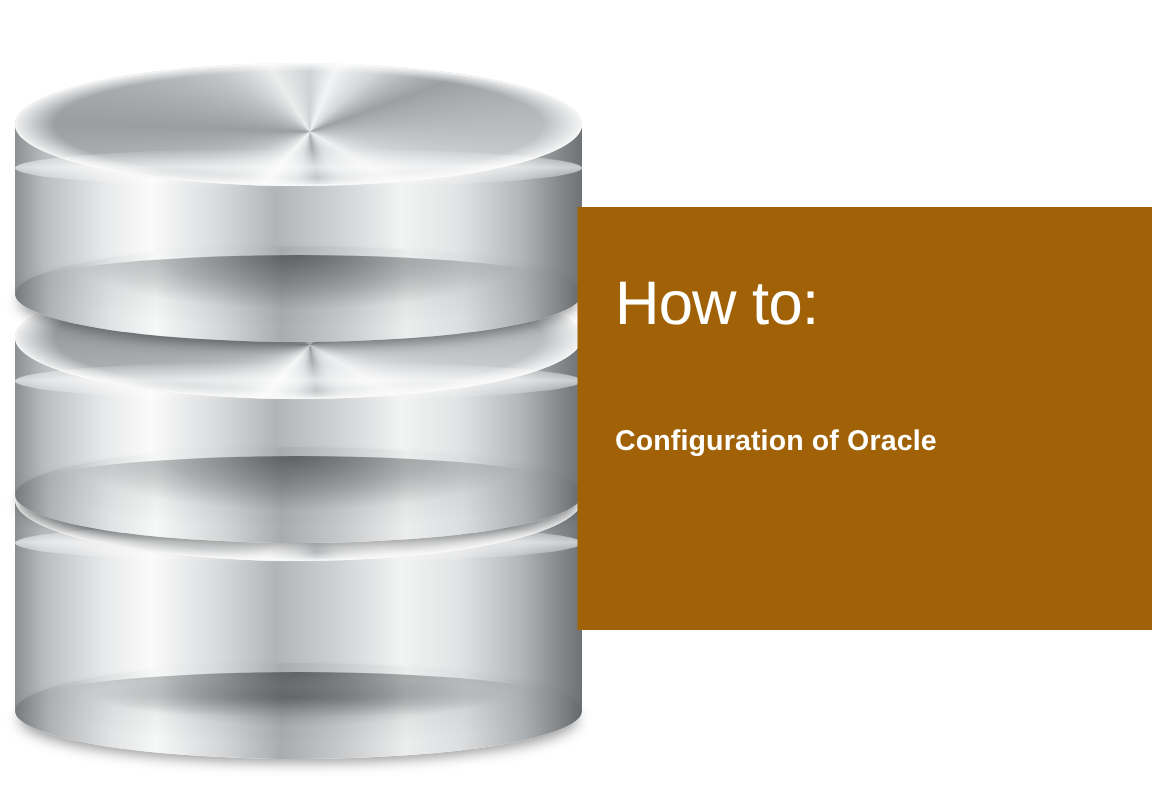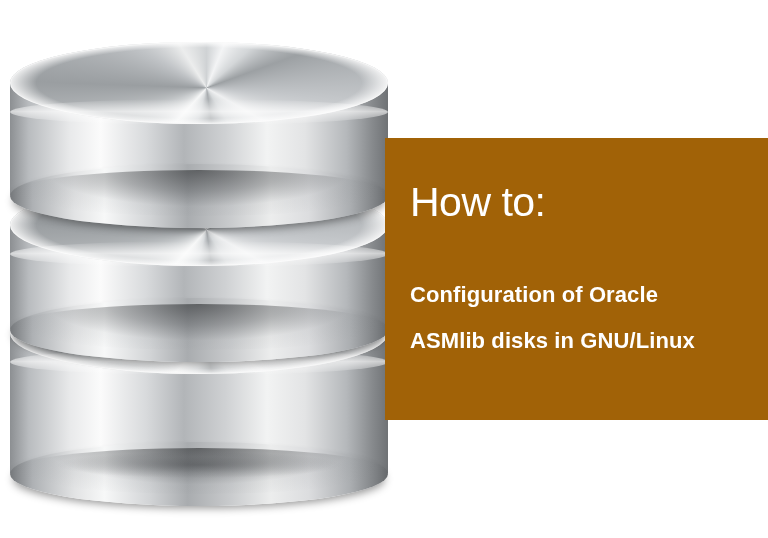--- a/index.html
+++ b/index.html
@@ -183,21 +183,21 @@
   }
 
   #subtitle-block {
     position: absolute;
     left: 25px;
     top: 134px;
     width: 330px;
   }
   .subtitle-line {
     color: #ffffff;
-    font-size: 22px;
+    font-size: 19px;
     font-weight: bold;
     letter-spacing: 0.1px;
     line-height: 46px;
     white-space: nowrap;
   }
 
   
   #bu-logo {
     position: absolute;
     left: 263px;
@@ -262,19 +262,18 @@
   </div>
 
   <div id="db-ground-shadow"></div>
 
   <div id="blue-panel">
 
     <div id="panel-title">How to:</div>
 
     <div id="subtitle-block">
       <div class="subtitle-line">Configuration of Oracle</div>
-      <div class="subtitle-line">ASMlib disks in GNU/Linux</div>
     </div>
 
 
   </div>
 
 </div>
 
 </body></html>

